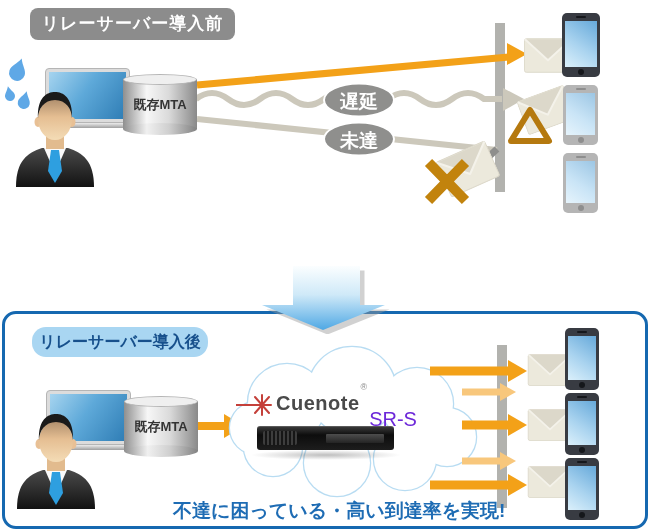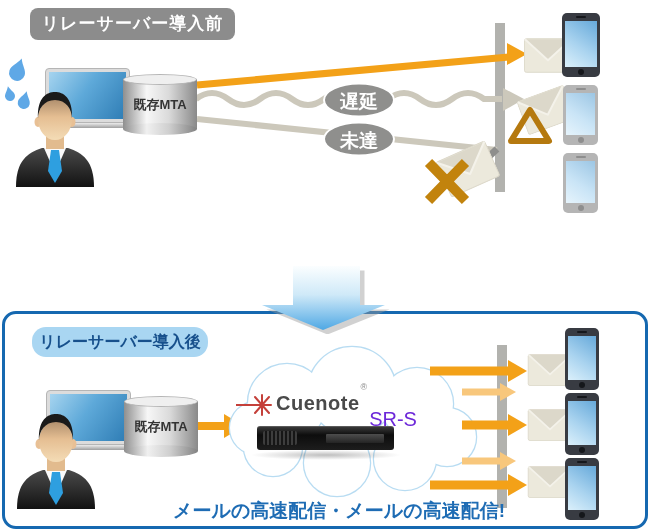--- a/index.html
+++ b/index.html
@@ -286,20 +286,20 @@
       <div class="screen"></div>
       <div class="home"></div>
     </div>
   <div class="abs phone dark" style="left:565px;top:458px;width:34px;height:62px">
     <div class="speaker"></div>
       <div class="screen"></div>
       <div class="home"></div>
     </div>
 
   <div class="abs badge-after">リレーサーバー導入後</div>
-  <div class="abs result">メールの高速配信・メールの高速配信!</div>
+  <div class="abs result">不達に困っている・高い到達率を実現!</div>
 
   <svg class="abs" style="left:252px;top:264px" width="140" height="70" viewBox="0 0 140 70">
     <polygon points="43,4 110,4 110,43 135,43 73,68 12,43 43,43" fill="#9a9a9a" opacity="0.45" transform="translate(2.5,2.5)"></polygon>
     <polygon points="41,2 108,2 108,41 133,41 71,66 10,41 41,41" fill="url(#bigArrowG)"></polygon>
   </svg>
 
 </div>
 
 </body></html>

